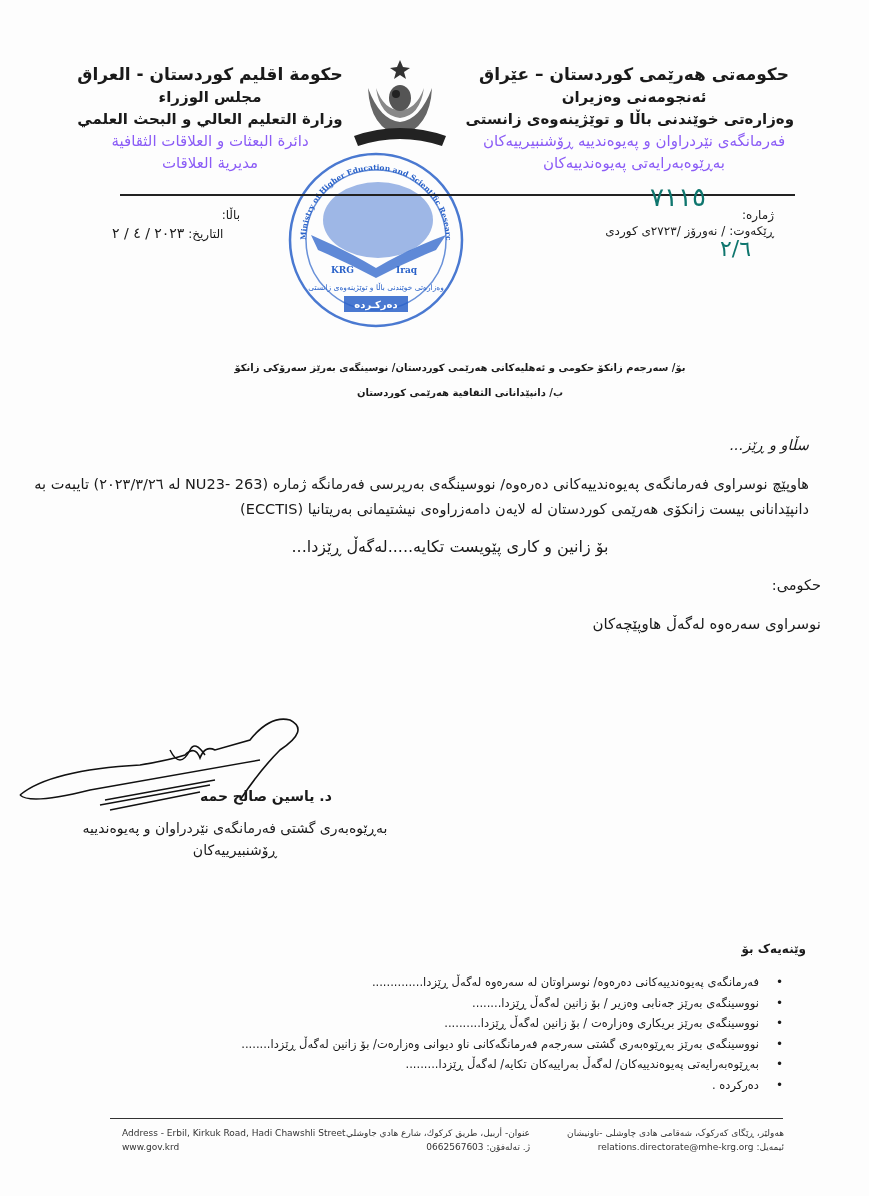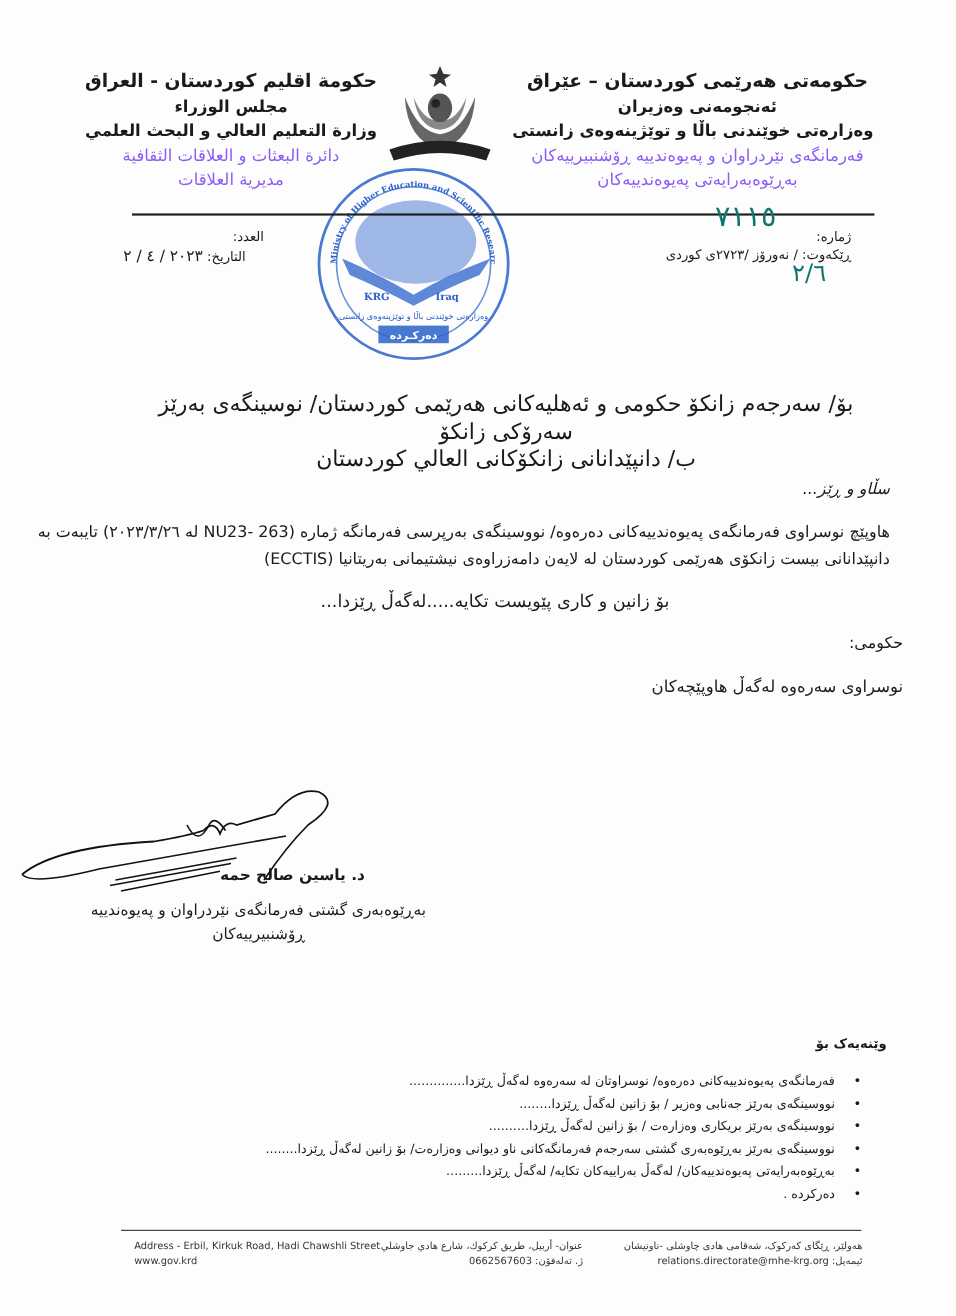--- a/index.html
+++ b/index.html
@@ -11,21 +11,21 @@
   .rtl { direction:rtl; unicode-bidi:plaintext; }
   .hdr-right { right:75px; top:62px; width:320px; text-align:center; }
   .hdr-left  { left:60px;  top:62px; width:300px; text-align:center; }
   .h1 { font-size:17px; font-weight:bold; line-height:24px; white-space:nowrap; }
   .h2 { font-size:15px; font-weight:bold; line-height:22px; white-space:nowrap; }
   .h3 { font-size:15px; font-weight:bold; line-height:22px; white-space:nowrap; }
   .hgray { font-size:15px; color:#8b5cf6; line-height:22px; white-space:nowrap; }
   .rule { left:120px; width:675px; top:194px; height:1.5px; background:#222; }
   .meta { font-size:12px; line-height:18px; }
   .hand { font-family:"DejaVu Sans", sans-serif; font-size:26px; color:#0f766e; letter-spacing:2px; }
-  .addr { font-size:20px; font-weight:normal; text-align:center; line-height:25px; }
+  .addr { font-size:10px; font-weight:bold; text-align:center; line-height:25px; }
   .body-text { font-size:14.5px; line-height:25px; }
   .sig-title { font-size:14px; line-height:22px; text-align:center; }
   .cc-head { font-size:12px; font-weight:bold; }
   .cc-list { right:70px; top:972px; font-size:11.5px; line-height:20.5px; margin:0; padding:0; list-style:none; }
   .cc-list li { position:relative; padding-right:40px; white-space:nowrap; text-align:right; }
   .cc-list li::before { content:"•"; position:absolute; right:16px; top:0; font-size:12px; }
   .footer-rule { left:110px; width:673px; top:1118px; height:1px; background:#333; }
   .footer { font-size:9px; line-height:14px; color:#333; }
   .stamp { left:286px; top:150px; width:180px; height:180px; }
 </style>
@@ -81,29 +81,29 @@
 <div class="abs rtl meta" style="right:95px; top:206px; text-align:right;">
   <span>ژمارە:</span>
 </div>
 <div class="abs hand" style="left:650px; top:182px;">٧١١٥</div>
 <div class="abs rtl meta" style="right:95px; top:222px; text-align:right; white-space:nowrap;">
   <span>ڕێکەوت:</span>
   <span>/  نەورۆز /٢٧٢٣ی کوردی</span>
 </div>
 <div class="abs hand" style="left:720px; top:236px; font-size:22px;">٢/٦</div>
 
-<div class="abs rtl meta" style="left:200px; top:206px; width:40px; text-align:right;">العدد:</div>
+<div class="abs rtl meta" style="left:200px; top:206px; width:40px; text-align:right;">باڵا:</div>
 <div class="abs rtl meta" style="left:112px; top:224px; white-space:nowrap;">
   <span>التاريخ:</span>
   <span style="font-size:14px;">٢٠٢٣ / ٤ / ٢</span>
 </div>
 
 <div class="abs rtl addr" style="left:120px; top:355px; width:680px;">
   <div>بۆ/ سەرجەم زانکۆ حکومی و ئەهلیەکانی هەرێمی کوردستان/ نوسینگەی بەرێز سەرۆکی زانکۆ</div>
-  <div>ب/ دانپێدانانی زانکۆکانی العالي کوردستان</div>
+  <div>ب/ دانپێدانانی الثقافية هەرێمی کوردستان</div>
 </div>
 
 <div class="abs rtl body-text" style="right:60px; top:433px; text-align:right;font-style:italic;">سڵاو و ڕێز...</div>
 <div class="abs rtl body-text" style="right:60px; left:60px; top:472px; text-align:right;">
   <div style="white-space:nowrap;">هاوپێچ نوسراوی فەرمانگەی پەیوەندییەکانی دەرەوە/ نووسینگەی بەرپرسی فەرمانگە ژمارە (263 -NU23 لە ٢٠٢٣/٣/٢٦) تایبەت بە</div>
   <div style="white-space:nowrap;">دانپێدانانی بیست زانکۆی هەرێمی کوردستان لە لایەن دامەزراوەی نیشتیمانی بەریتانیا (ECCTIS)</div>
 </div>
 <div class="abs rtl" style="left:200px; width:500px; top:537px; text-align:center; font-size:16px;">بۆ زانین و کاری پێویست تکایە.....لەگەڵ ڕێزدا...</div>
 <div class="abs rtl body-text" style="right:48px; top:573px; text-align:right;">حکومی:</div>
 <div class="abs rtl body-text" style="right:48px; top:612px; text-align:right; font-size:15px;">نوسراوی سەرەوە لەگەڵ هاوپێچەکان</div>

